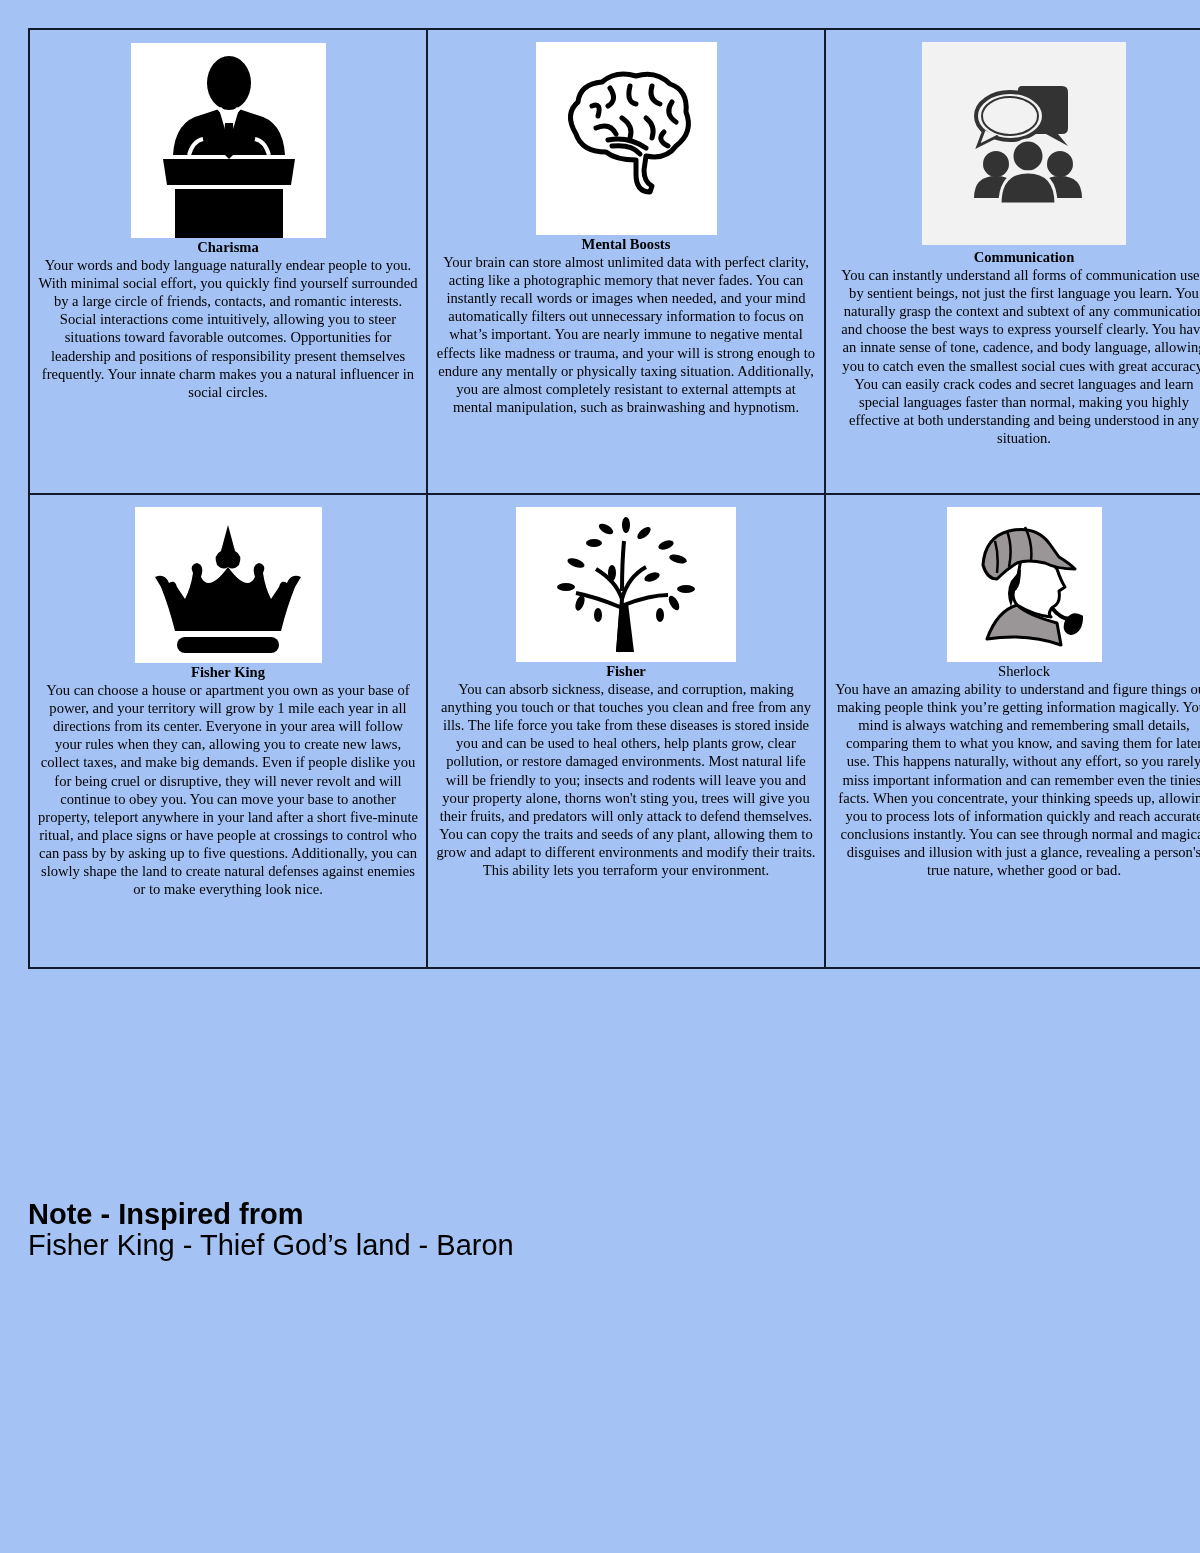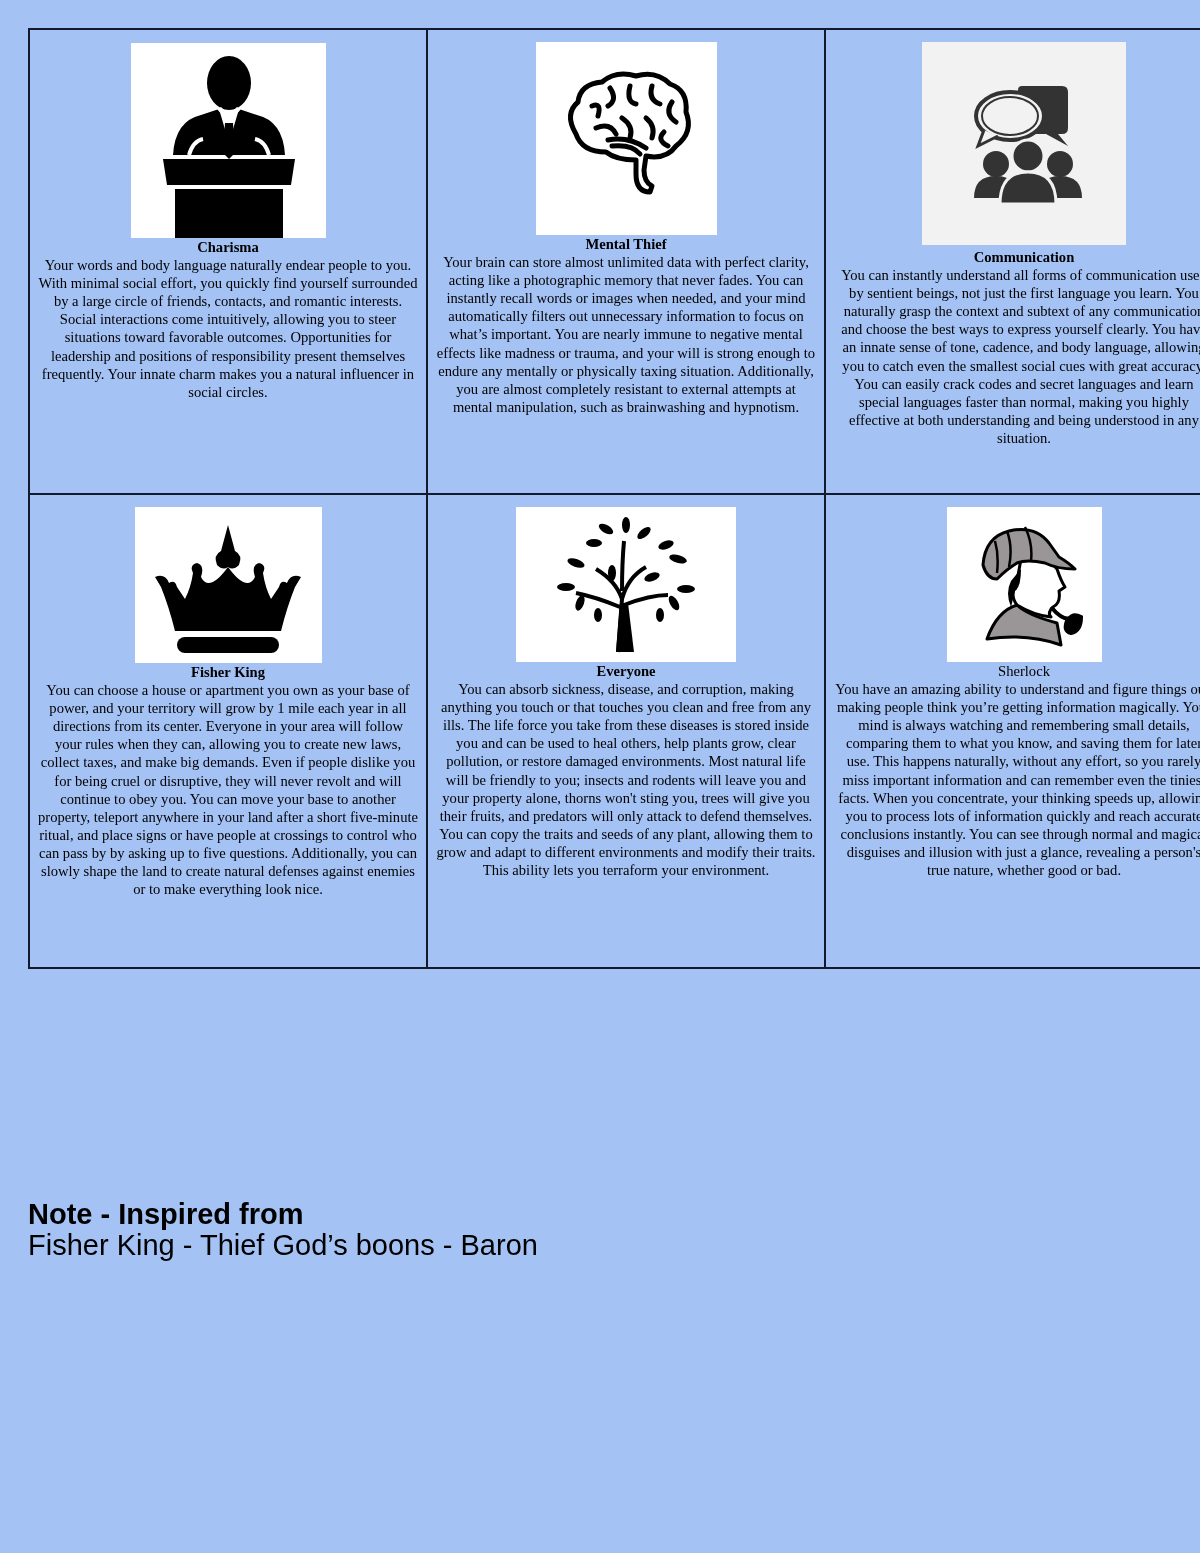--- a/index.html
+++ b/index.html
@@ -67,21 +67,21 @@
     </td>
     <td>
       <div class="img-box" style="width:181px;height:193px;">
         <svg width="181" height="193" viewBox="0 0 181 193">
           <g fill="none" stroke="#000" stroke-width="5" stroke-linecap="round" stroke-linejoin="round">
             <path d="M40 92 Q28 72 42 60 Q44 42 66 40 Q80 28 100 34 Q120 28 134 42 Q152 48 150 70 Q158 90 140 104 Q130 118 110 114 L108 128 Q108 140 116 144 L114 150 Q100 150 100 132 L100 118 Q80 118 70 110 Q46 110 40 92 Z"></path>
             <path d="M56 64 Q66 60 62 74 M74 46 Q82 58 72 64 M94 44 Q90 60 100 62 M116 44 Q112 58 124 62 M136 60 Q128 72 140 80 M60 86 Q74 80 80 92 M86 76 Q98 84 94 96 M110 76 Q120 84 116 96 M128 90 Q120 98 132 104 M72 98 Q92 94 110 106 M76 104 Q96 102 104 112"></path>
           </g>
         </svg>
       </div>
-      <div class="title">Mental Thief</div>
+      <div class="title">Mental Boosts</div>
       <div>Your brain can store almost unlimited data with perfect clarity, acting like a photographic memory that never fades. You can instantly recall words or images when needed, and your mind automatically filters out unnecessary information to focus on what’s important. You are nearly immune to negative mental effects like madness or trauma, and your will is strong enough to endure any mentally or physically taxing situation. Additionally, you are almost completely resistant to external attempts at mental manipulation, such as brainwashing and hypnotism.</div>
     </td>
     <td>
       <div class="img-box" style="width:204px;height:203px;background:#f2f2f2;">
         <svg width="204" height="203" viewBox="0 0 204 203">
           <path d="M96 48 Q96 44 100 44 L140 44 Q146 44 146 50 L146 86 Q146 92 140 92 L136 92 L146 104 L124 92 L100 92 Q96 92 96 88 Z" fill="#333"></path>
           <ellipse cx="88" cy="74" rx="34" ry="24" fill="#f2f2f2" stroke="#333" stroke-width="4"></ellipse>
           <ellipse cx="88" cy="74" rx="28" ry="19" fill="#f2f2f2" stroke="#333" stroke-width="2"></ellipse>
           <path d="M62 88 L56 104 L76 94" fill="#f2f2f2" stroke="#333" stroke-width="3"></path>
           <circle cx="74" cy="122" r="13" fill="#333"></circle>
@@ -125,21 +125,21 @@
             <ellipse cx="170" cy="82" rx="9" ry="4"></ellipse>
             <ellipse cx="64" cy="96" rx="4" ry="8" transform="rotate(20 64 96)"></ellipse>
             <ellipse cx="158" cy="96" rx="4" ry="8" transform="rotate(-30 158 96)"></ellipse>
             <ellipse cx="96" cy="66" rx="4" ry="8"></ellipse>
             <ellipse cx="136" cy="70" rx="8" ry="4" transform="rotate(-20 136 70)"></ellipse>
             <ellipse cx="82" cy="108" rx="4" ry="7"></ellipse>
             <ellipse cx="144" cy="108" rx="4" ry="7"></ellipse>
           </g>
         </svg>
       </div>
-      <div class="title">Everyone</div>
+      <div class="title">Fisher</div>
       <div>You can absorb sickness, disease, and corruption, making anything you touch or that touches you clean and free from any ills. The life force you take from these diseases is stored inside you and can be used to heal others, help plants grow, clear pollution, or restore damaged environments. Most natural life will be friendly to you; insects and rodents will leave you and your property alone, thorns won't sting you, trees will give you their fruits, and predators will only attack to defend themselves. You can copy the traits and seeds of any plant, allowing them to grow and adapt to different environments and modify their traits. This ability lets you terraform your environment.</div>
     </td>
     <td>
       <div class="img-box" style="width:155px;height:155px;">
         <svg width="155" height="155" viewBox="0 0 155 155">
           <path d="M40 132 Q50 104 70 98 Q80 108 110 116 L114 138 Q80 126 40 132 Z" fill="#9a9697" stroke="#000" stroke-width="3" stroke-linejoin="round"></path>
           <path d="M70 98 Q62 88 70 74 L74 52 Q96 44 110 62 Q114 74 118 80 L112 84 Q114 96 106 100 Q100 106 104 110 Q86 108 70 98 Z" fill="#fff" stroke="#000" stroke-width="3" stroke-linejoin="round"></path>
           <path d="M64 100 Q58 86 64 74 L74 62 Q74 80 68 84 Z" fill="#000"></path>
           <path d="M36 58 Q38 30 62 24 Q88 18 102 36 L112 50 Q122 56 128 62 Q110 62 98 56 Q80 52 70 56 Q60 62 50 72 Q40 72 36 58 Z" fill="#9a9697" stroke="#000" stroke-width="3" stroke-linejoin="round"></path>
           <path d="M60 24 Q66 40 62 60 M78 20 Q86 36 84 54 M48 34 Q52 48 50 66" stroke="#000" stroke-width="2.5" fill="none"></path>
@@ -149,14 +149,14 @@
       </div>
       <div class="title plain">Sherlock</div>
       <div>You have an amazing ability to understand and figure things out, making people think you’re getting information magically. Your mind is always watching and remembering small details, comparing them to what you know, and saving them for later use. This happens naturally, without any effort, so you rarely miss important information and can remember even the tiniest facts. When you concentrate, your thinking speeds up, allowing you to process lots of information quickly and reach accurate conclusions instantly. You can see through normal and magical disguises and illusion with just a glance, revealing a person's true nature, whether good or bad.</div>
     </td>
   </tr>
 </tbody>
   </table>
 
 <div class="note">
   <div class="head">Note - Inspired from</div>
-  <div>Fisher King - Thief God’s boons - Baron</div>
+  <div>Fisher King - Thief God’s land - Baron</div>
 </div>
 
 </body></html>

